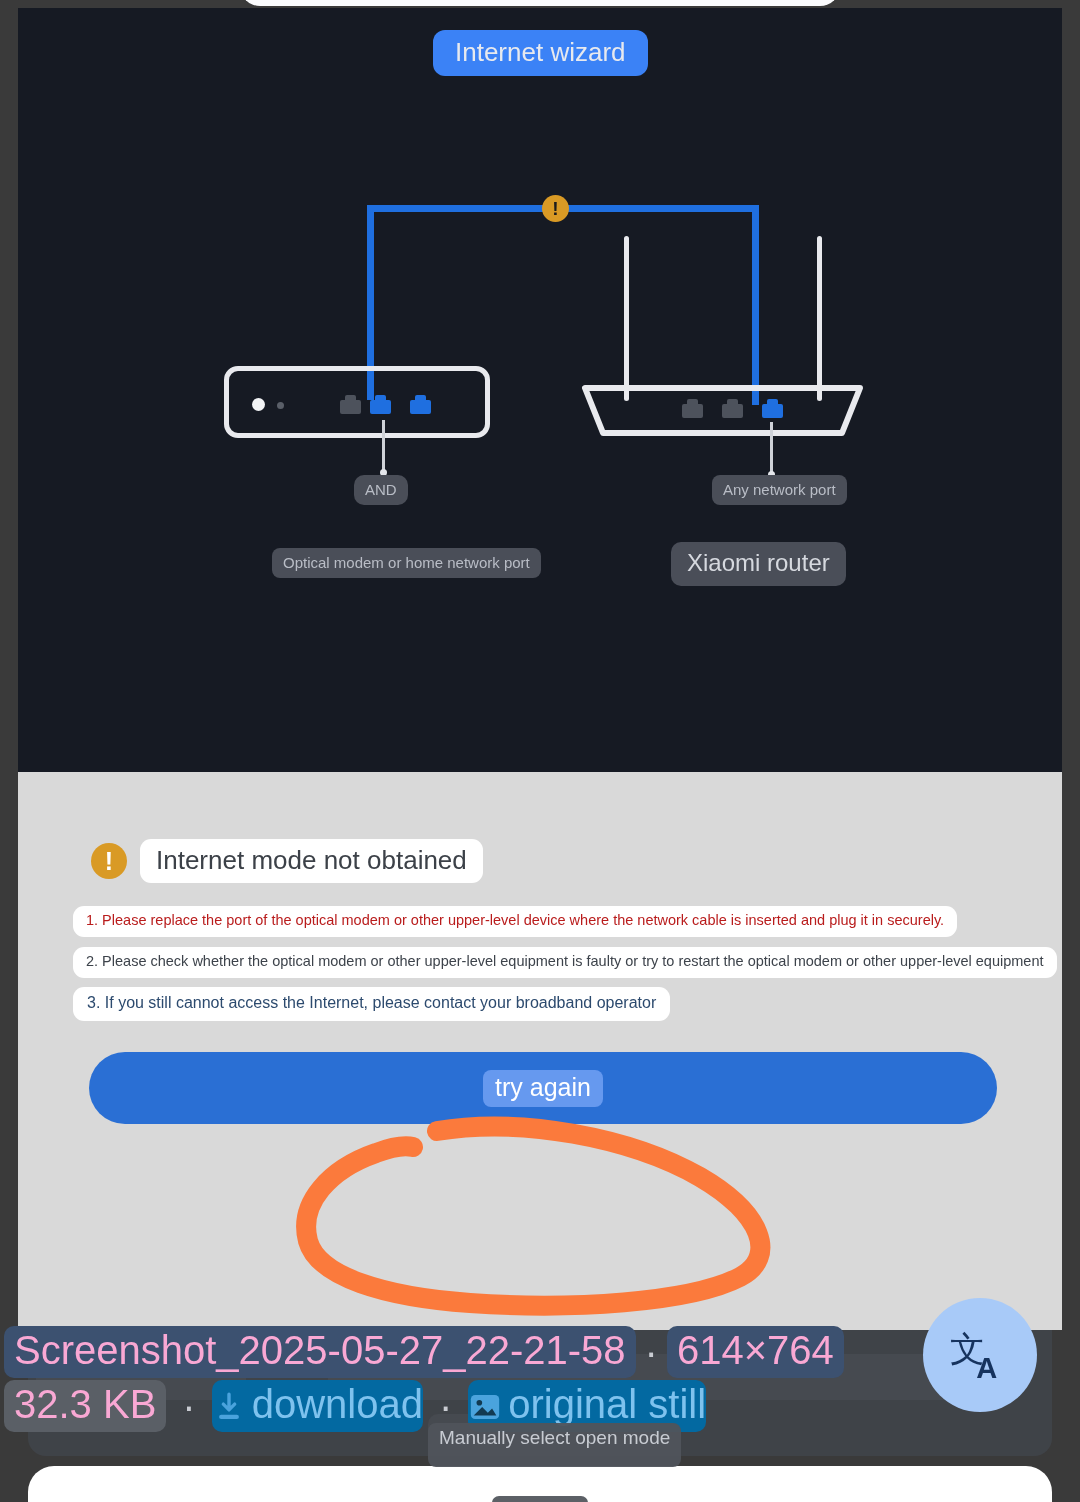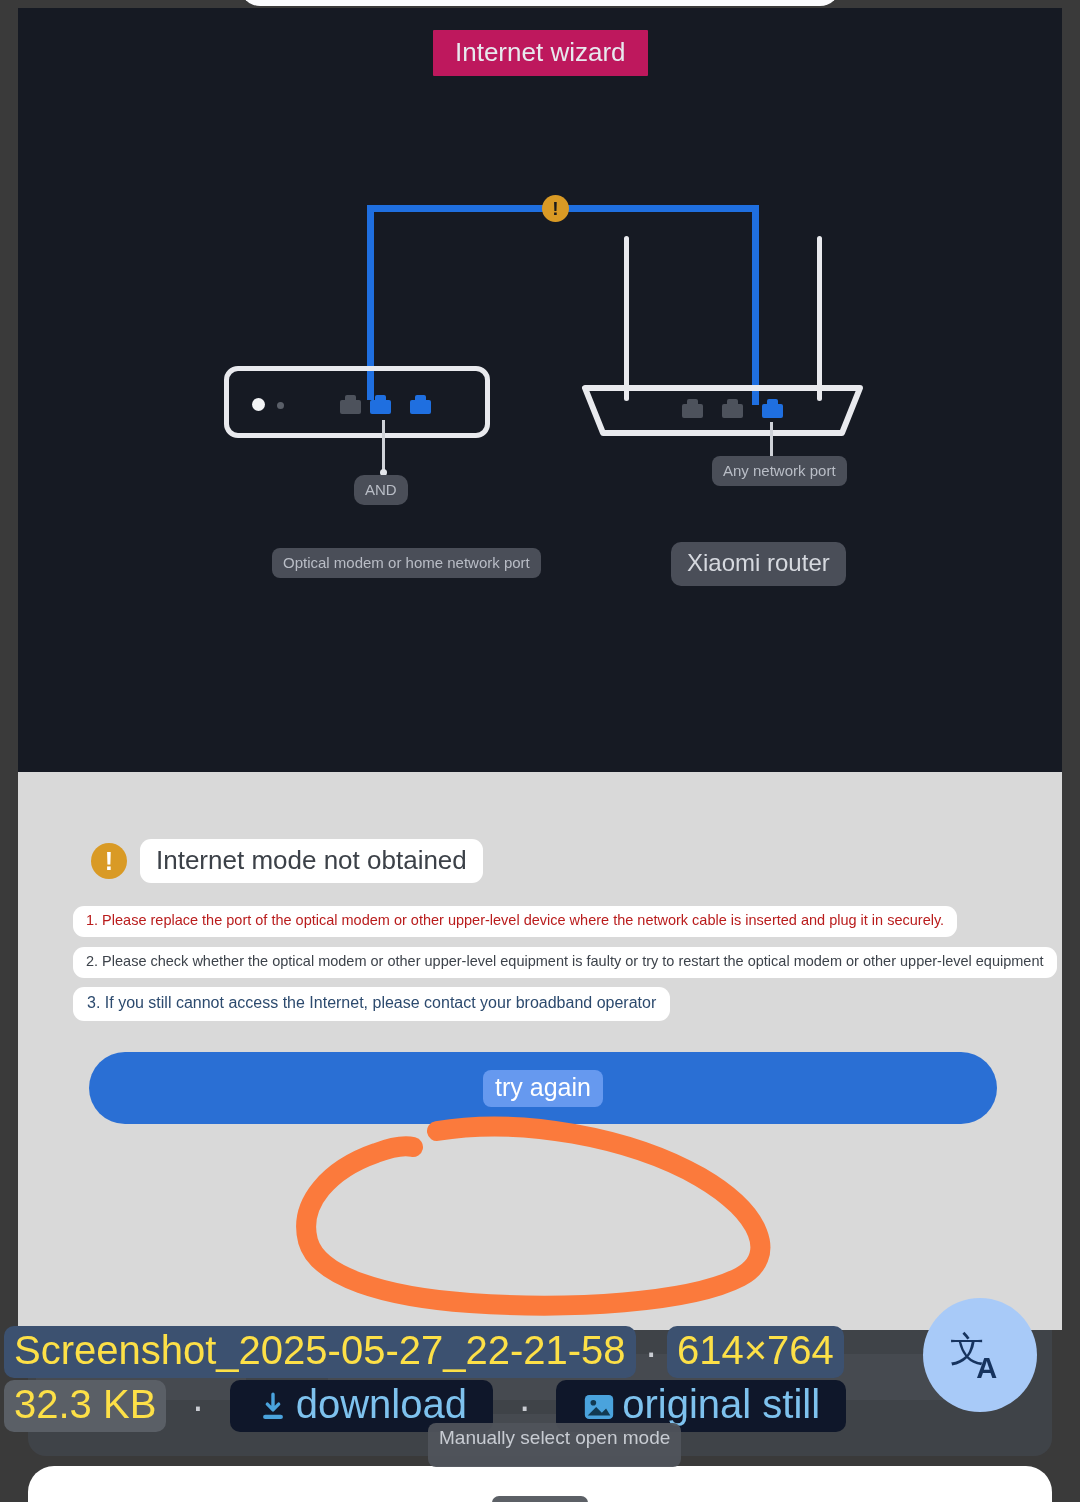--- a/index.html
+++ b/index.html
@@ -47,22 +47,22 @@
     background:#161A23;
   }
   .shot-light{
     position:absolute;left:0;top:764px;width:1044px;height:558px;
     background:#d9d9d9;
   }
 
   
   .title-chip{
     position:absolute;left:415px;top:22px;
-    padding:9px 22px 11px;border-radius:1px;
-    background:#be185d;color:#e7e9ee;font-size:26px;line-height:1;
+    padding:9px 22px 11px;border-radius:12px;
+    background:#3b82f6;color:#e7e9ee;font-size:26px;line-height:1;
   }
 
   
   .diagram{position:absolute;left:0;top:0;width:1044px;height:600px;}
 
   .cable{position:absolute;background:#1f6fe0;}
   .cable-top{left:349px;top:197px;width:392px;height:7px;}
   .cable-left{left:349px;top:197px;width:7px;height:195px;}
   .cable-right{left:734px;top:197px;width:7px;height:200px;}
 
@@ -110,21 +110,21 @@
   .leader-dot{position:absolute;width:7px;height:7px;border-radius:50%;background:#e3e5ea;}
   .leader-dot-l{left:362px;top:461px;}
   .leader-dot-r{left:750px;top:463px;}
 
   .chip-sm{
     position:absolute;background:#4a4e58;border-radius:8px;
     color:#b9bdc6;font-size:15px;line-height:1;padding:7px 11px 8px;
     white-space:nowrap;
   }
   .chip-and{left:336px;top:467px;border-radius:10px;}
-  .chip-anyport{left:694px;top:448px;}
+  .chip-anyport{left:694px;top:467px;}
   .chip-modemlbl{left:206px;top:540px;margin-left:48px;}
   .chip-router{
     position:absolute;left:653px;top:534px;background:#4a4e58;border-radius:10px;
     color:#d6d9df;font-size:24px;line-height:1;padding:9px 16px 11px;white-space:nowrap;
   }
 
   
   .warn-row{position:absolute;left:73px;top:831px;display:flex;align-items:center;gap:13px;}
   .warn-badge{
     width:36px;height:36px;border-radius:50%;background:#d99a25;
@@ -159,30 +159,30 @@
   }
 
   
   .annot{position:absolute;left:270px;top:1105px;width:540px;height:215px;pointer-events:none;}
 
   
   .info-line1{
     position:absolute;left:4px;top:1326px;display:flex;align-items:center;
   }
   .info-line2{
-    position:absolute;left:4px;top:1380px;display:flex;align-items:center;gap:16px;
+    position:absolute;left:4px;top:1380px;display:flex;align-items:center;gap:7px;
   }
   .info-chunk{
     background:#5a5f66;border-radius:10px;padding:4px 10px 8px;
-    color:#fde047;font-size:40px;line-height:1;white-space:nowrap;
+    color:#f9a8d4;font-size:40px;line-height:1;white-space:nowrap;
   }
   .info-chunk.hl{background:#3c5170;}
   .info-sep{color:#c9ccd2;font-size:40px;line-height:1;padding:0 9px;}
   .info-link{
-    background:#0f172a;border-radius:10px;padding:4px 26px 8px;
+    background:#0369a1;border-radius:10px;padding:4px 0 8px;
     color:#7ec2ee;font-size:40px;line-height:1;white-space:nowrap;
   }
   .info-icon{
     display:inline-block;vertical-align:middle;margin-right:6px;
   }
 
   
   .fab{
     position:absolute;left:923px;top:1298px;width:114px;height:114px;
     border-radius:50%;background:#a8caf8;

